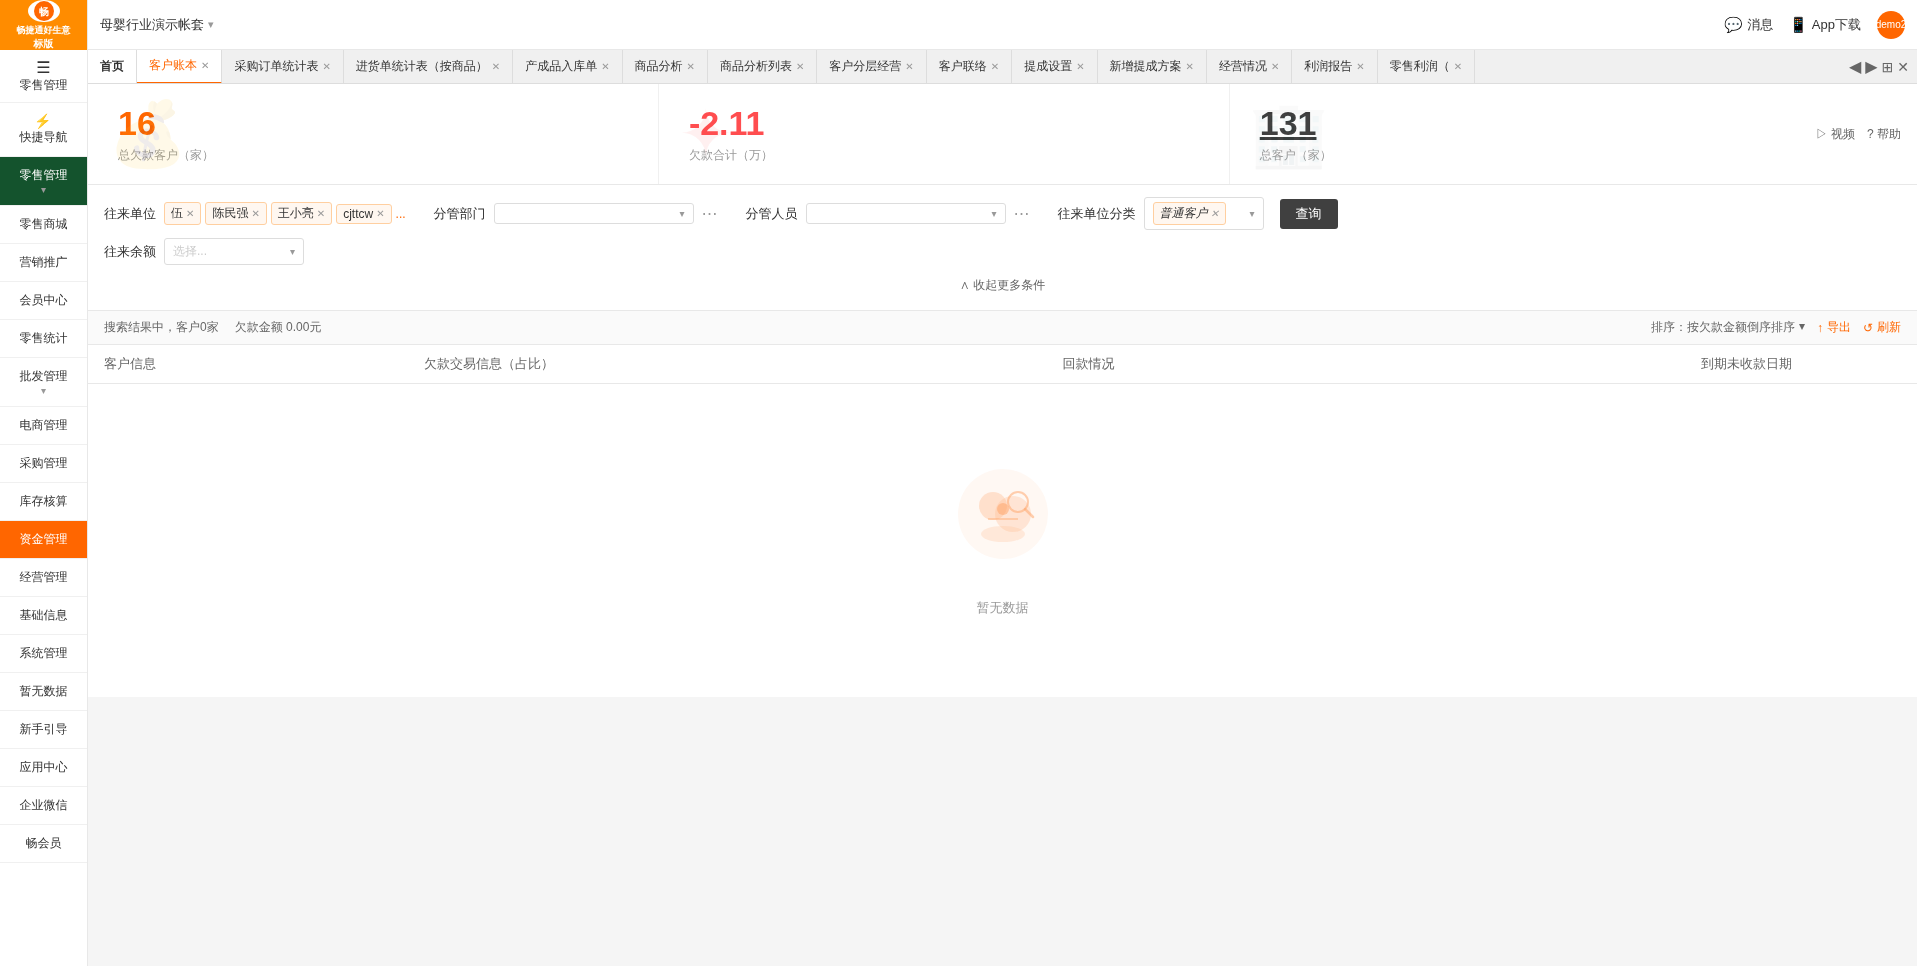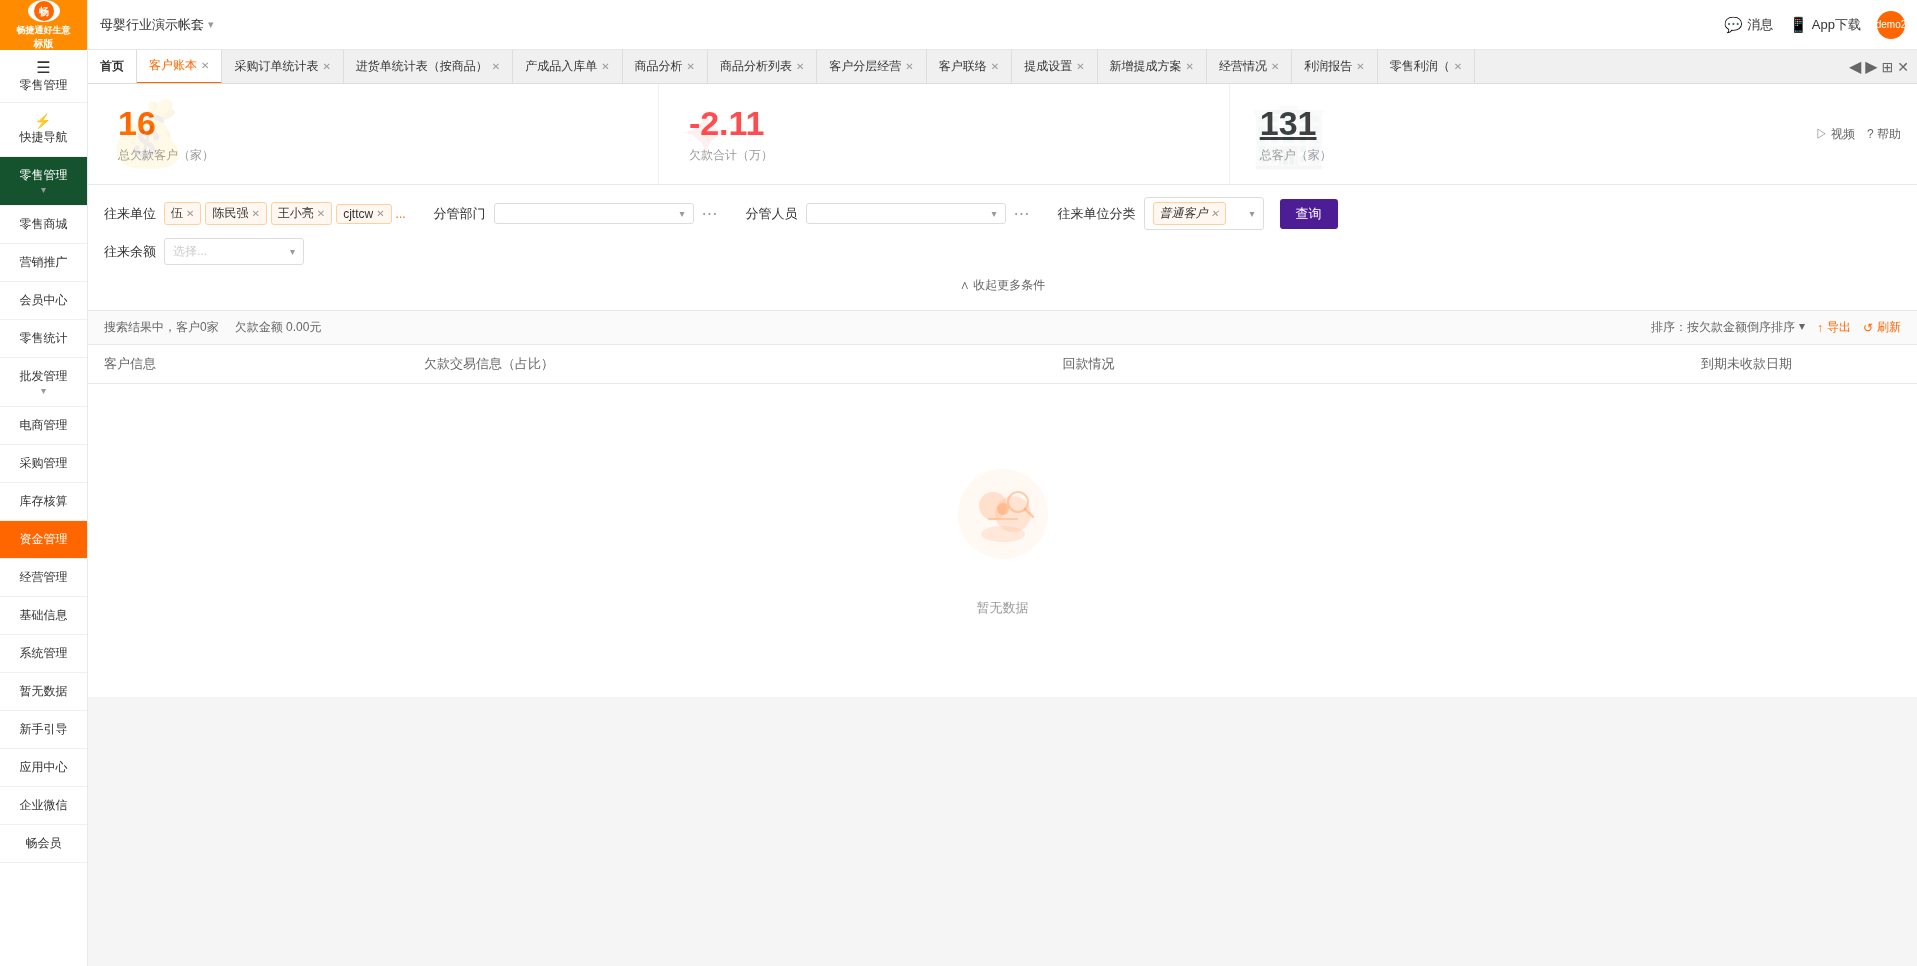--- a/index.html
+++ b/index.html
@@ -307,21 +307,21 @@
         </div>
         <span style="color:#999;cursor:pointer;font-size:16px;">⋯</span>
         <span class="filter-label" style="margin-left:20px;">往来单位分类</span>
         <div class="filter-select">
           <div class="filter-tag" style="background:#fff7f0;border:1px solid #ffcfa0;font-style:italic;">
             <span>普通客户</span>
             <span class="tag-close">✕</span>
           </div>
           <span class="arrow">▾</span>
         </div>
-        <button style="background:#4c1d95;color:white;border:none;border-radius:3px;padding:6px 16px;cursor:pointer;font-size:13px;margin-left:8px;">查询</button>
+        <button style="background:#404040;color:white;border:none;border-radius:3px;padding:6px 16px;cursor:pointer;font-size:13px;margin-left:8px;">查询</button>
       </div>
       <div class="filter-row">
         <span class="filter-label">往来余额</span>
         <div class="filter-select" style="min-width:140px;">
           <span style="color:#ccc;">选择...</span>
           <span class="arrow">▾</span>
         </div>
       </div>
       <div class="collapse-btn">
         <span>∧ </span>

